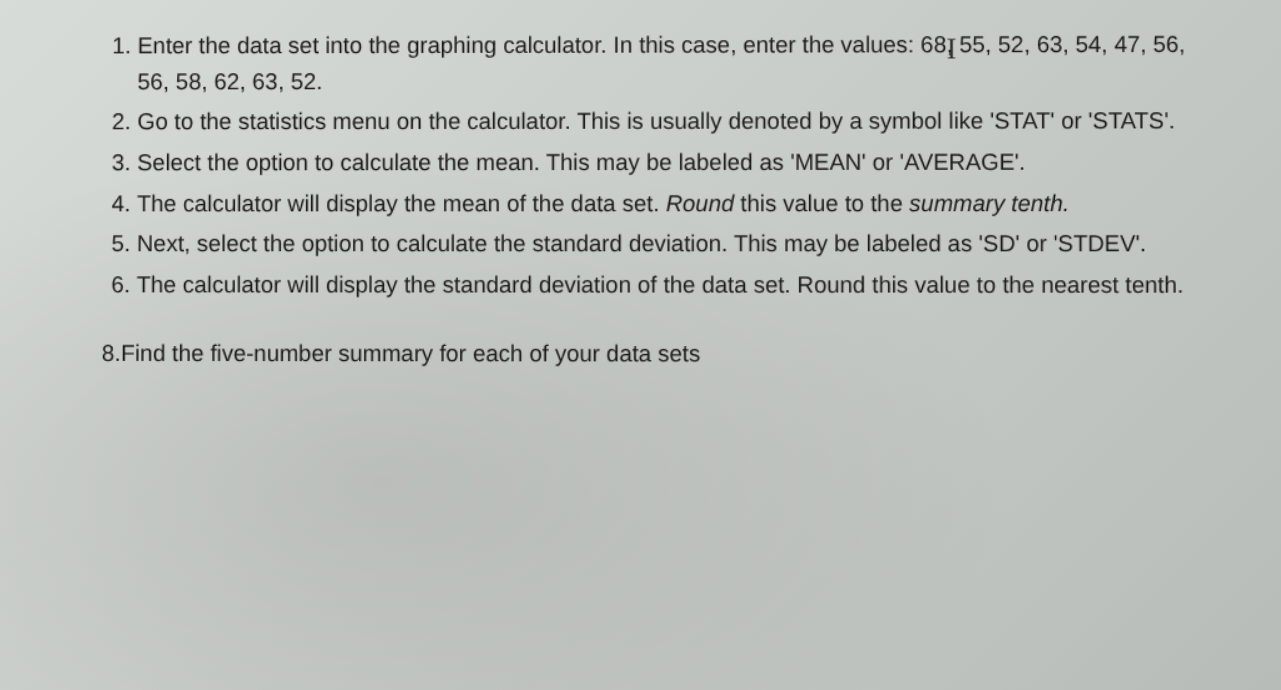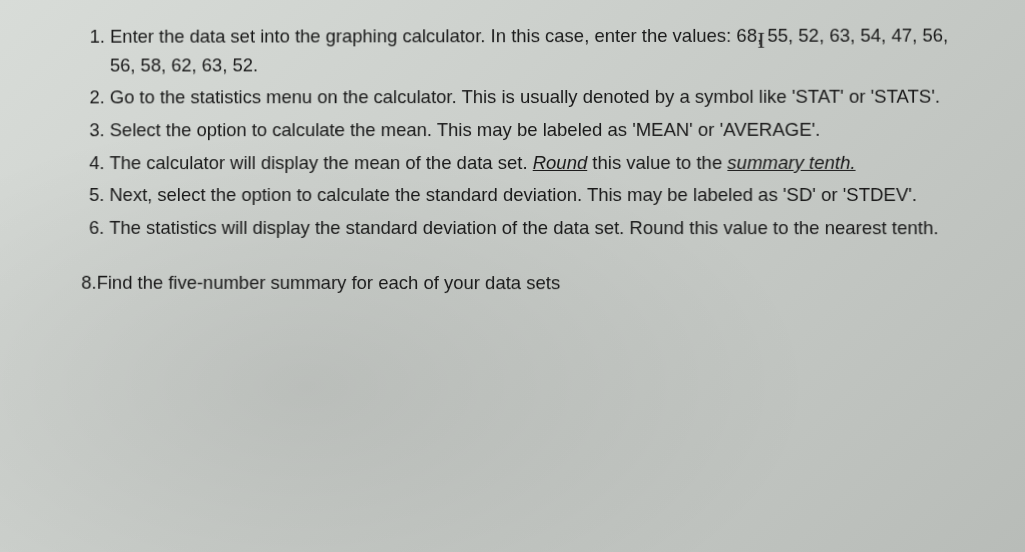--- a/index.html
+++ b/index.html
@@ -48,21 +48,20 @@
       margin-bottom: 40px;
       font-weight: 500;
     }
     .question {
       font-size: 18.5px;
       line-height: 1.55;
       font-weight: 500;
     }
     em.italic {
       font-style: italic;
-      text-decoration: underline;
     }
     .cursor {
       position: absolute;
       top: 5px;
       right: 210px;
       font-family: serif;
       font-size: 24px;
       color: #333;
       pointer-events: none;
     }
@@ -83,19 +82,19 @@
     <li>
       <span>Select the option to calculate the mean. This may be labeled as 'MEAN' or 'AVERAGE'.</span>
     </li>
     <li>
       <span>The calculator will display the mean of the data set. </span><em class="italic">Round</em><span> this value to the </span><em class="italic">summary tenth.</em>
     </li>
     <li>
       <span>Next, select the option to calculate the standard deviation. This may be labeled as 'SD' or 'STDEV'.</span>
     </li>
     <li>
-      <span>The statistics will display the standard deviation of the data set. Round this value to the nearest tenth.</span>
+      <span>The calculator will display the standard deviation of the data set. Round this value to the nearest tenth.</span>
     </li>
   </ol>
 
 
   <p class="question">8.Find the five-number summary for each of your data sets</p>
 </div>
 
 </body></html>

